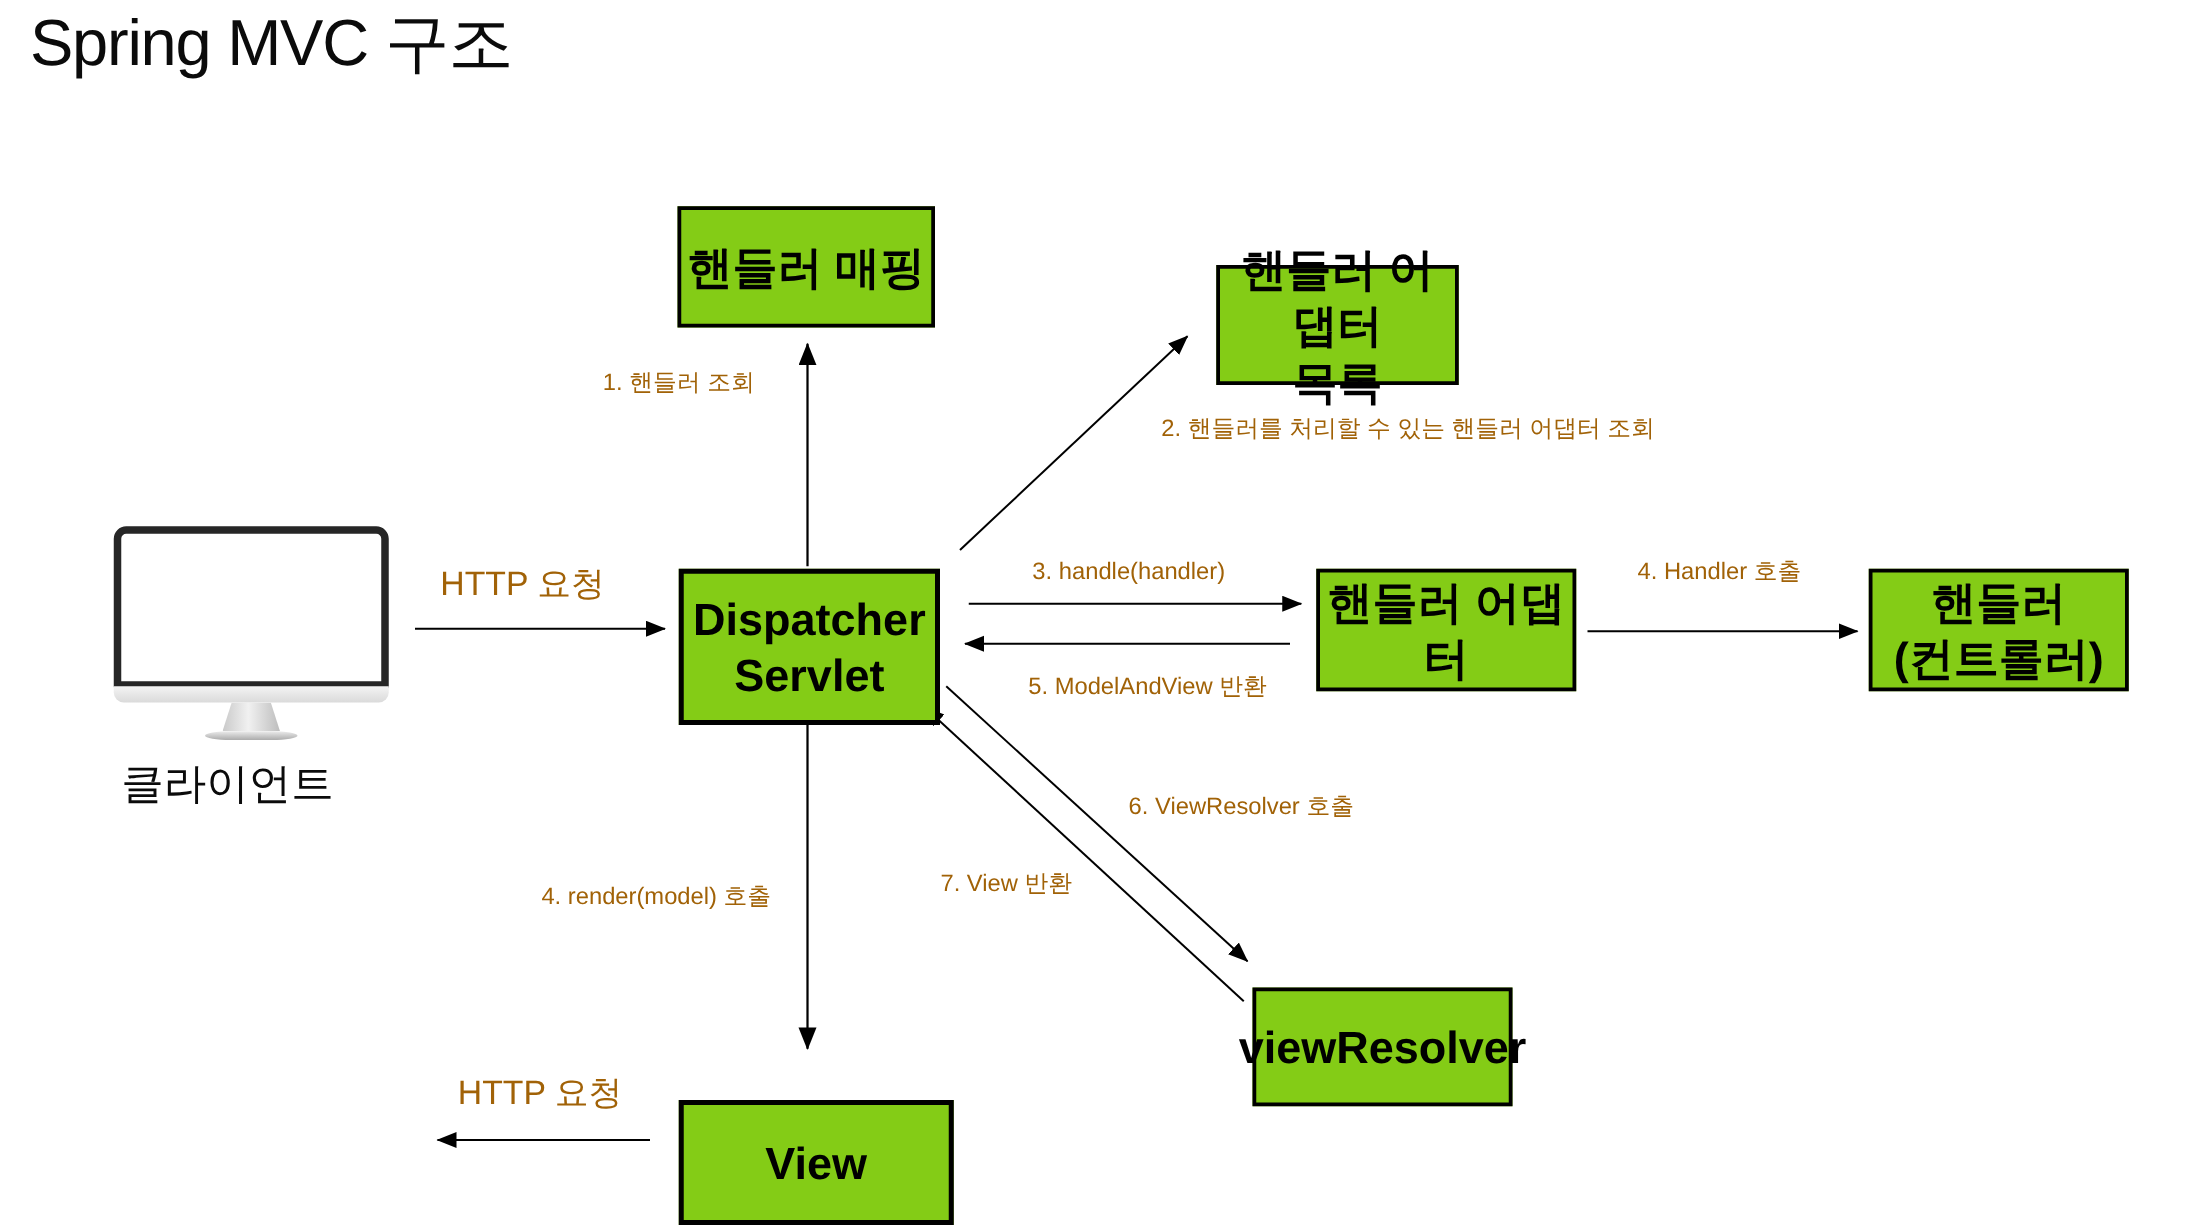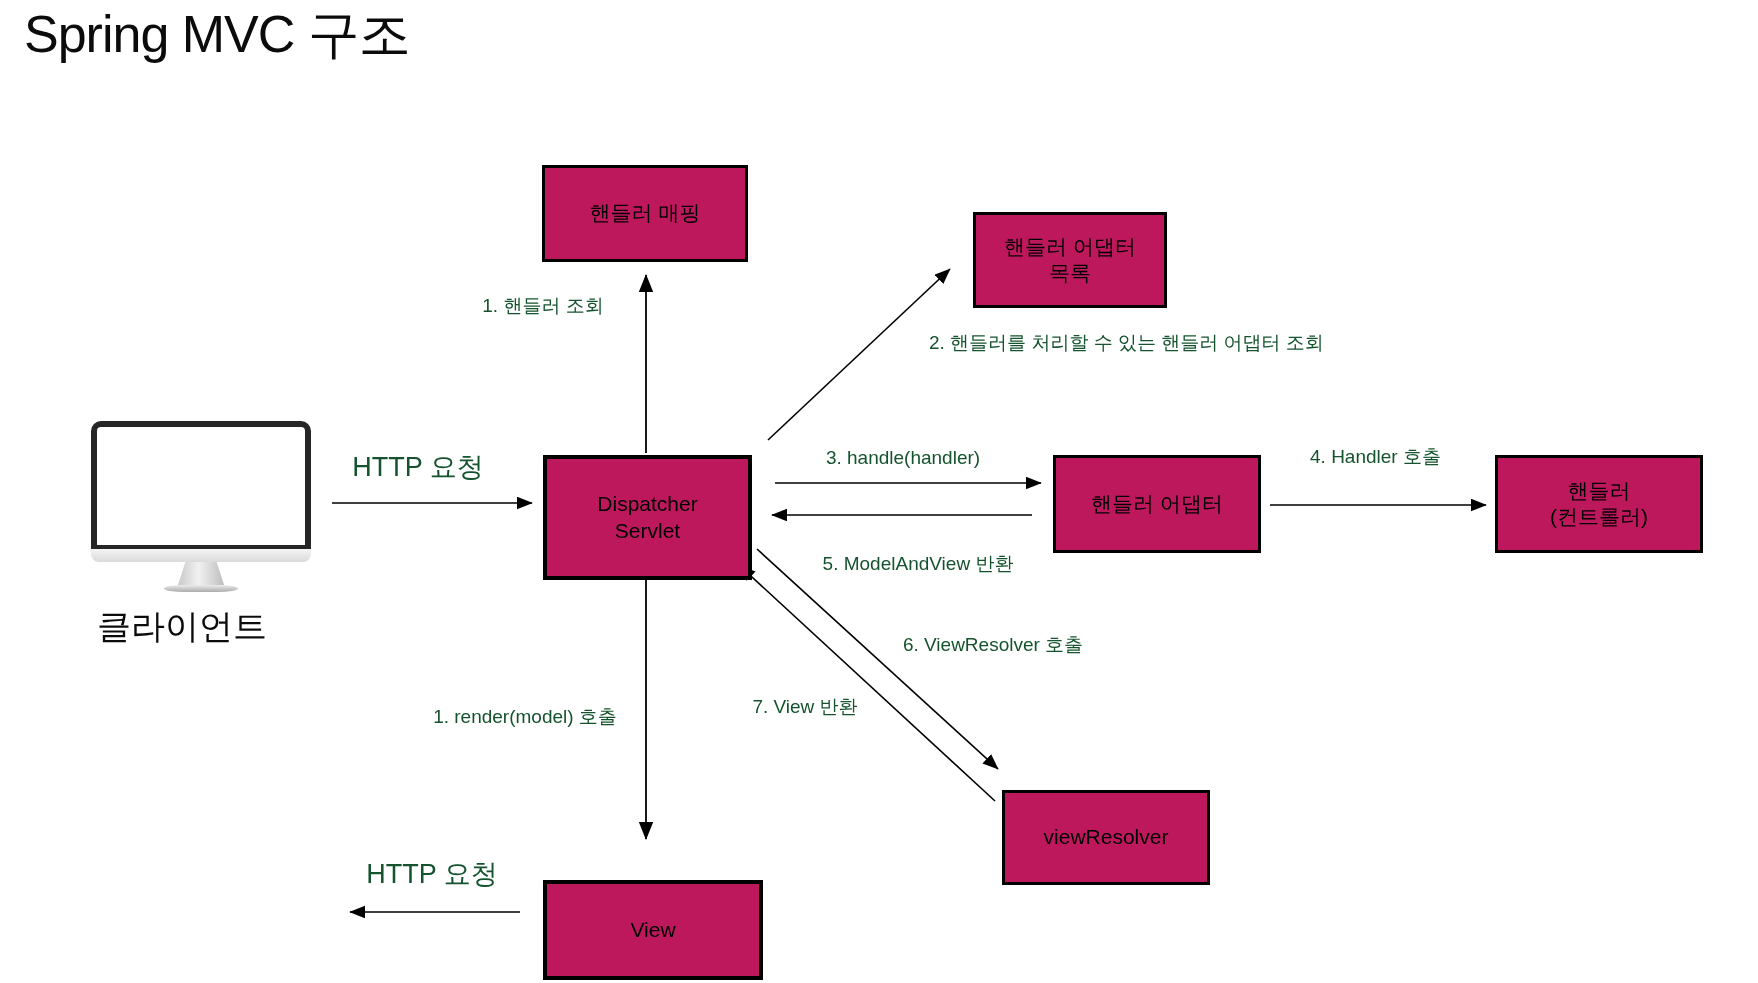--- a/index.html
+++ b/index.html
@@ -29,36 +29,36 @@
   .arrow-layer {
     position: absolute;
     left: 0; top: 0;
     width: 1758px;
     height: 983px;
   }
   .node {
     position: absolute;
     box-sizing: border-box;
     border: 3px solid #000000;
-    background: #be185d;
+    background: #84cc16;
     display: flex;
     align-items: center;
     justify-content: center;
     text-align: center;
-    font-weight: 400;
-    font-size: 21px;
+    font-weight: 700;
+    font-size: 36px;
     line-height: 1.25;
     white-space: pre-line;
     color: #000000;
   }
   .node.thick { border-width: 4px; }
   .edge-label {
     position: absolute;
     font-size: 19px;
-    color: #14532d;
+    color: #a16207;
     text-align: center;
     white-space: nowrap;
   }
   .edge-label.left-align { text-align: right; }
   .edge-label.big { font-size: 27px; }
   .client-caption {
     position: absolute;
     left: 72px;
     top: 604px;
     width: 220px;
@@ -159,23 +159,23 @@
   <div class="edge-label big" style="left:328px; top:449px; width:180px;">HTTP 요청</div>
 
   <div class="edge-label" style="left:428px; top:293px; width:230px;">1. 핸들러 조회</div>
 
   <div class="edge-label left-align" style="left:929px; top:330px;">2. 핸들러를 처리할 수 있는 핸들러 어댑터 조회</div>
 
   <div class="edge-label" style="left:773px; top:447px; width:260px;">3. handle(handler)</div>
 
   <div class="edge-label" style="left:1268px; top:444px; width:215px;">4. Handler 호출</div>
 
-  <div class="edge-label" style="left:778px; top:536px; width:280px;margin-top:15px;">5. ModelAndView 반환</div>
+  <div class="edge-label" style="left:778px; top:536px; width:280px;">5. ModelAndView 반환</div>
 
   <div class="edge-label" style="left:868px; top:632px; width:250px;">6. ViewResolver 호출</div>
 
   <div class="edge-label" style="left:705px; top:694px; width:200px;">7. View 반환</div>
 
-  <div class="edge-label" style="left:400px; top:704px; width:250px;">1. render(model) 호출</div>
+  <div class="edge-label" style="left:400px; top:704px; width:250px;">4. render(model) 호출</div>
 
   <div class="edge-label big" style="left:342px; top:856px; width:180px;">HTTP 요청</div>
 
 </div>
 
 </body></html>

